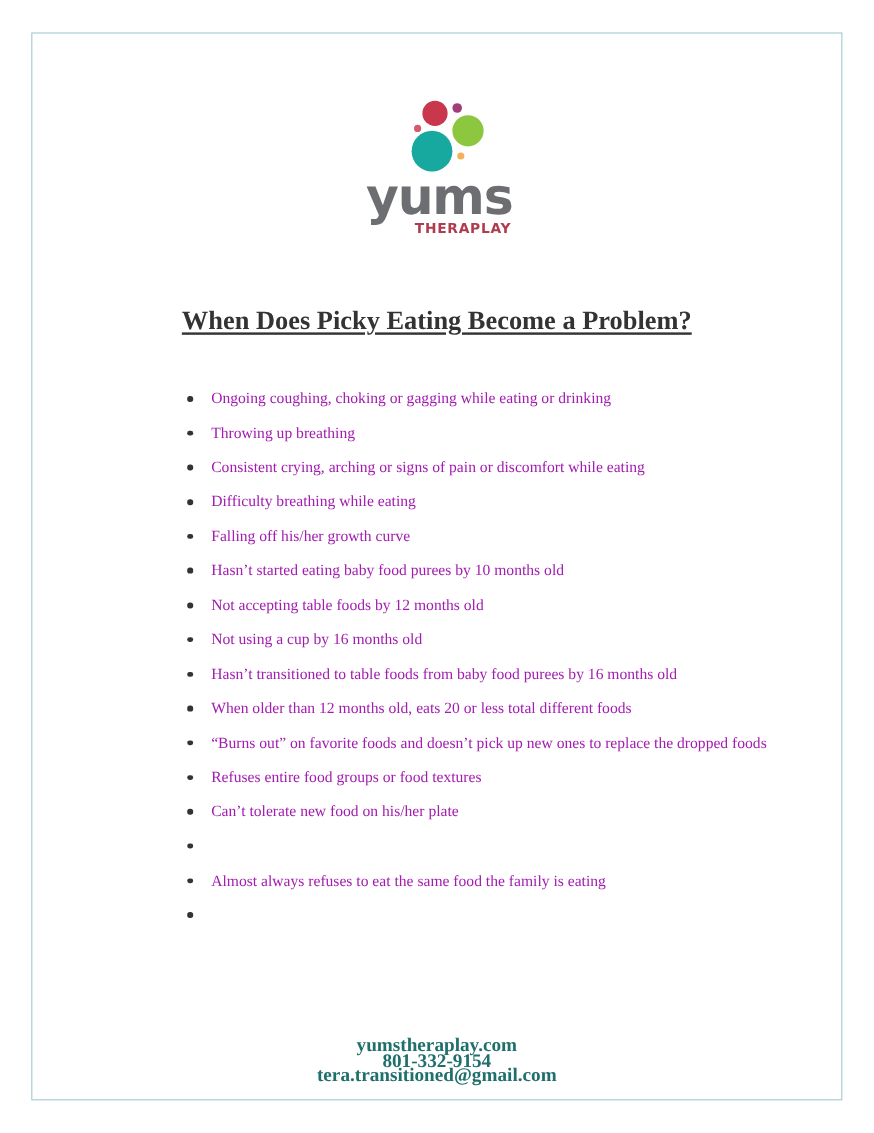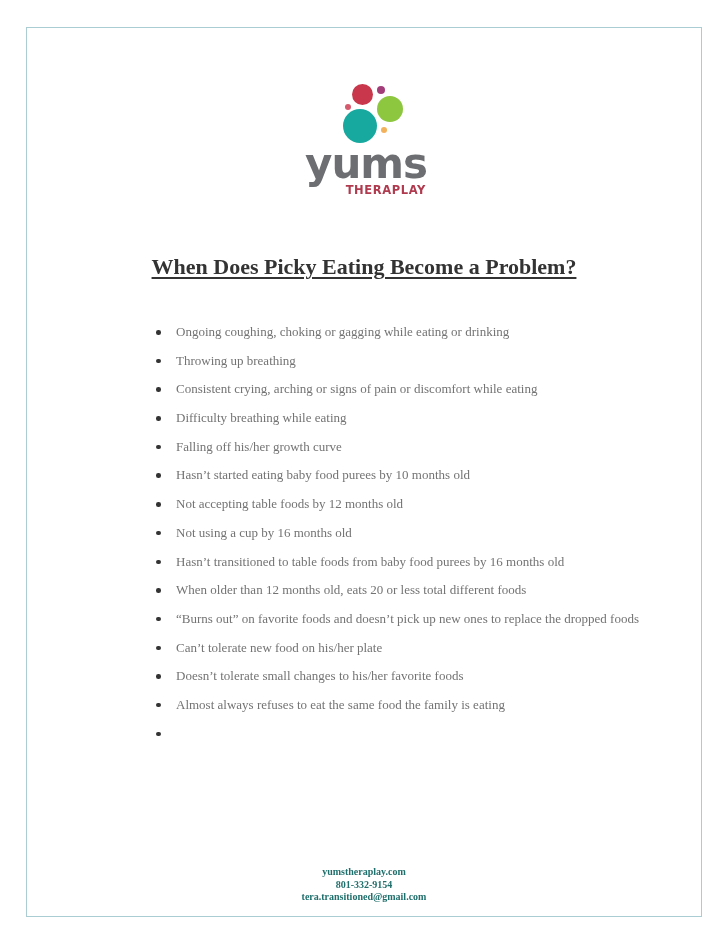--- a/index.html
+++ b/index.html
@@ -21,29 +21,29 @@
     }
     .title {
       position: absolute; left: 0; top: 254px; width: 728px; text-align: center;
       font-family: "Liberation Serif", "DejaVu Serif", serif; font-weight: bold;
       font-size: 22px; color: #333333; text-decoration: underline; text-underline-offset: 3px;
       text-decoration-thickness: 1.5px;
     }
     .list { position: absolute; left: 153px; top: 323px; margin: 0; padding: 0; list-style: none; }
     .list li {
       position: relative; height: 28.7px; line-height: 18px;
-      font-size: 13px; color: #737373; padding-left: 23px; white-space: nowrap;
+      font-size: 13px; color: #a21caf; padding-left: 23px; white-space: nowrap;
     }
     .bullet {
       position: absolute; left: 3px; top: 7px; width: 4.5px; height: 4.5px; border-radius: 50%; background: #333;
     }
     .footer {
       position: absolute; left: 0; top: 866px; width: 728px; text-align: center;
       font-family: "Liberation Serif", "DejaVu Serif", serif; font-weight: bold;
-      font-size: 10px; line-height: 12px; color: #1f6f6c;
+      font-size: 16px; line-height: 12px; color: #1f6f6c;
     }
     .footer div { height: 12.5px; }
   </style>
 </head>
 <body>
 
 <div class="page-border"></div>
 
 <div>
   <div class="dot" style="left:352px;top:84px;width:21px;height:21px;background:#c8374b;"></div>
@@ -63,22 +63,23 @@
   <li><span class="bullet"></span><span>Throwing up breathing</span></li>
   <li><span class="bullet"></span><span>Consistent crying, arching or signs of pain or discomfort while eating</span></li>
   <li><span class="bullet"></span><span>Difficulty breathing while eating</span></li>
   <li><span class="bullet"></span><span>Falling off his/her growth curve</span></li>
   <li><span class="bullet"></span><span>Hasn’t started eating baby food purees by 10 months old</span></li>
   <li><span class="bullet"></span><span>Not accepting table foods by 12 months old</span></li>
   <li><span class="bullet"></span><span>Not using a cup by 16 months old</span></li>
   <li><span class="bullet"></span><span>Hasn’t transitioned to table foods from baby food purees by 16 months old</span></li>
   <li><span class="bullet"></span><span>When older than 12 months old, eats 20 or less total different foods</span></li>
   <li><span class="bullet"></span><span>“Burns out” on favorite foods and doesn’t pick up new ones to replace the dropped foods</span></li>
+  <li><span class="bullet"></span><span>Refuses entire food groups or food textures</span></li>
   <li><span class="bullet"></span><span>Can’t tolerate new food on his/her plate</span></li>
-  <li><span class="bullet"></span><span>Doesn’t tolerate small changes to his/her favorite foods</span></li>
+  <li><span class="bullet"></span></li>
   <li><span class="bullet"></span><span>Almost always refuses to eat the same food the family is eating</span></li>
   <li><span class="bullet"></span></li>
 </ul>
 
 <div class="footer">
   <div>yumstheraplay.com</div>
   <div>801-332-9154</div>
   <div>tera.transitioned@gmail.com</div>
 </div>
 

